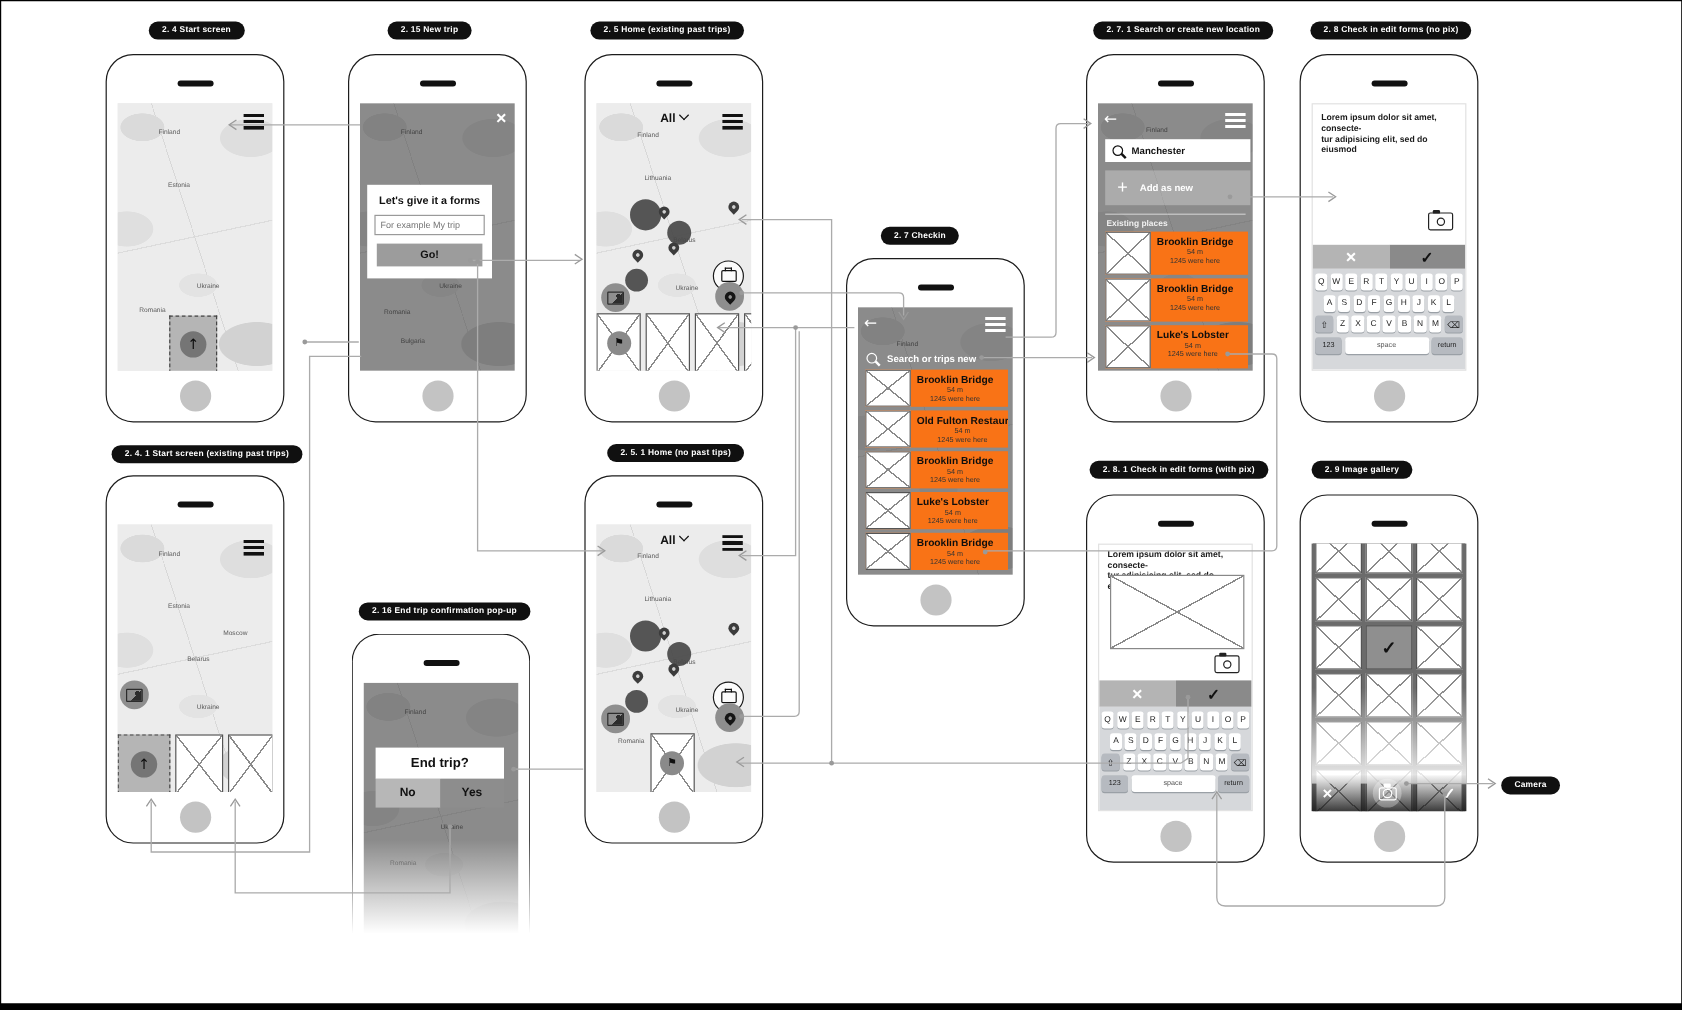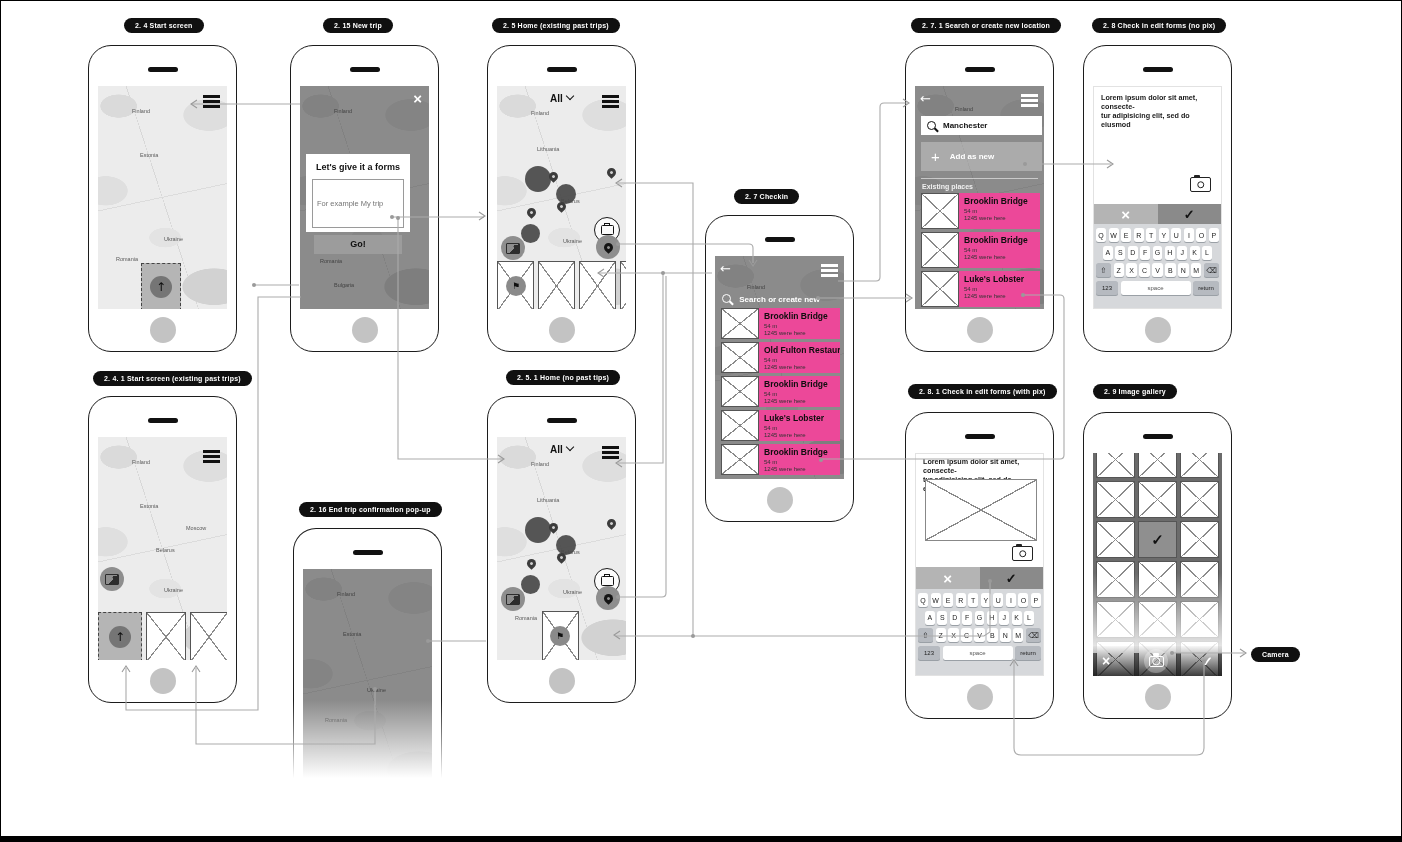--- a/index.html
+++ b/index.html
@@ -63,31 +63,31 @@
   
   .strip{position:absolute;left:0;right:0;bottom:0;height:48px;display:flex;gap:4px;}
   .strip .tbox{flex:none;width:35px;height:48px;position:relative;}
   .startbox{position:absolute;border:1.6px dashed #444;background:rgba(125,125,125,.5);display:flex;align-items:center;justify-content:center;}
   .upc{width:22px;height:22px;border-radius:50%;background:#757575;display:flex;align-items:center;justify-content:center;color:#0c0c0c;font-size:12px;}
   .flagc{position:absolute;width:20px;height:20px;border-radius:50%;background:#8a8a8a;display:flex;align-items:center;justify-content:center;color:#101010;font-size:9px;}
 
   
   .ntdialog{position:absolute;left:6px;top:68px;width:104px;height:78px;background:#fff;z-index:3;text-align:center;}
   .ntdialog .t{font-size:9px;font-weight:bold;color:#111;margin-top:8px;}
-  .ntdialog input{display:block;margin:7px auto 0;width:82px;height:15px;border:1px solid #9a9a9a;font-size:7.5px;color:#555;padding:16px 4px;font-family:inherit;}
+  .ntdialog input{display:block;margin:7px auto 0;width:82px;height:15px;border:1px solid #9a9a9a;font-size:7.5px;color:#555;padding:0 4px;font-family:inherit;}
   .gobtn{margin:7px auto 0;width:88px;height:19px;background:#9c9c9c;color:#111;font-size:9px;font-weight:bold;line-height:19px;}
   .etdialog{position:absolute;left:10px;top:54px;width:107px;z-index:3;}
   .etdialog .q{background:#fff;height:26px;line-height:26px;text-align:center;font-size:11px;font-weight:bold;color:#111;}
   .etdialog .btns{display:flex;height:24px;}
   .etdialog .no{flex:1;background:#b7b7b7;text-align:center;line-height:24px;font-size:10px;font-weight:bold;color:#111;}
   .etdialog .yes{flex:1;background:#8d8d8d;text-align:center;line-height:24px;font-size:10px;font-weight:bold;color:#111;}
 
   
   .rows{position:absolute;left:6px;right:4px;z-index:3;}
-  .prow{display:flex;background:#ec4899;margin-bottom:3px;overflow:hidden;}
+  .prow{display:flex;background:#f97316;margin-bottom:3px;overflow:hidden;text-align:center;}
   .prow .thumb{flex:none;width:36px;align-self:stretch;}
   .prow .rtxt{padding:3px 0 0 5px;overflow:hidden;white-space:nowrap;}
   .rtitle{font-size:8.5px;font-weight:bold;color:#0e0e0e;}
   .rmeta{font-size:6px;color:#333;margin-top:1.5px;}
 
   
   .sbox{position:absolute;left:6px;top:30px;width:115px;height:19px;background:#fff;z-index:3;display:flex;align-items:center;padding-left:6px;color:#111;}
   .sbox input{border:none;outline:none;font-size:8px;font-weight:bold;color:#111;width:80px;margin-left:5px;font-family:inherit;background:transparent;}
   .addnew{position:absolute;left:6px;top:56px;width:121px;height:29px;background:rgba(255,255,255,.28);z-index:3;display:flex;align-items:center;color:#fff;}
   .addnew .plus{font-size:15px;font-weight:300;margin:0 10px 0 10px;}
@@ -233,21 +233,21 @@
 <div class="phone" style="left:705px;top:215px">
   <div class="speaker"></div>
   <div class="screen">
     <div class="map dark">
       <span class="mlbl" style="left:32px;top:28px">Finland</span>
     </div>
     <div class="whitehdr" style="left:5px;top:5px;font-size:13px"><span class="glyph">←</span></div>
     <div class="ico-menu w" style="right:6px;top:8px;z-index:3"></div>
     <div class="whitehdr" style="left:7px;top:38px;font-size:8px;font-weight:bold">
       <span class="ico-search"></span>
-      <span style="margin-left:6px">Search or create new</span>
+      <span style="margin-left:6px">Search or trips new</span>
     </div>
     <div class="rows" style="top:52px">
       <div class="prow" style="height:31px">
         <div class="thumb xbox"></div>
         <div class="rtxt">
             <div class="rtitle">Brooklin Bridge</div>
           <div class="rmeta">54 m</div>
           <div class="rmeta">1245 were here</div>
           </div>
       </div>
@@ -418,20 +418,27 @@
 </div>
 
 <div class="phone" style="left:293px;top:528px;height:305px;border-bottom:none;border-radius:23px 23px 0 0">
   <div class="speaker"></div>
   <div class="screen">
     <div class="map dark">
       <span class="mlbl" style="left:34px;top:22px">Finland</span>
       <span class="mlbl" style="left:40px;top:62px">Estonia</span>
       <span class="mlbl" style="left:64px;top:118px">Ukraine</span>
       <span class="mlbl" style="left:22px;top:148px">Romania</span>
+    </div>
+    <div class="etdialog">
+      <div class="q">End trip?</div>
+      <div class="btns">
+        <div class="no">No</div>
+        <div class="yes">Yes</div>
+      </div>
     </div>
   </div>
 </div>
 <div class="fadeout" style="left:288px;top:700px;width:160px;height:142px"></div>
 
 <div class="phone" style="left:487px;top:396px">
   <div class="speaker"></div>
   <div class="screen">
     <div class="map">
       <span class="mlbl" style="left:34px;top:24px">Finland</span>

